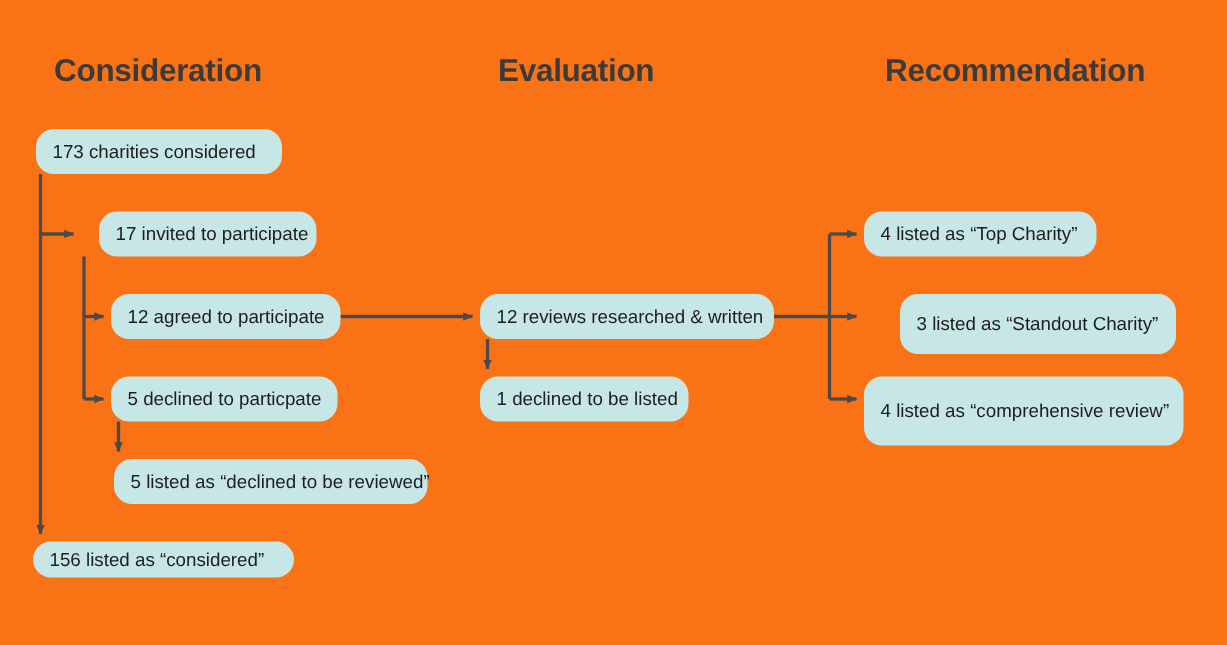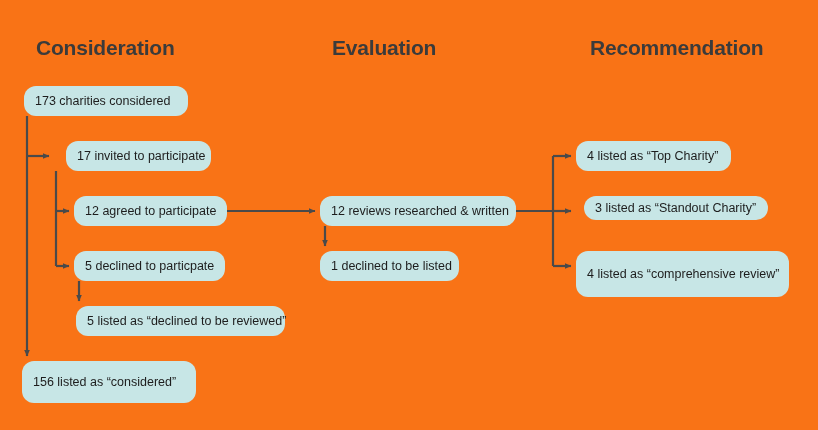--- a/index.html
+++ b/index.html
@@ -93,25 +93,25 @@
   <div class="node-box" style="left:24px; top:86px; width:164px; height:30px;">173 charities considered</div>
 
   <div class="node-box" style="left:54px; top:141px; width:145px; height:30px;margin-left:12px;">17 invited to participate</div>
 
   <div class="node-box" style="left:74px; top:196px; width:153px; height:30px;">12 agreed to participate</div>
 
   <div class="node-box" style="left:74px; top:251px; width:151px; height:30px;">5 declined to particpate</div>
 
   <div class="node-box" style="left:76px; top:306px; width:209px; height:30px;">5 listed as “declined to be reviewed”</div>
 
-  <div class="node-box" style="left:22px; top:361px; width:174px; height:42px;">156 listed as “considered”</div>
+  <div class="node-box" style="left:22px; top:361px; width:174px; height:24px;">156 listed as “considered”</div>
 
   <div class="node-box" style="left:320px; top:196px; width:196px; height:30px;">12 reviews researched &amp; written</div>
 
   <div class="node-box" style="left:320px; top:251px; width:139px; height:30px;">1 declined to be listed</div>
 
   <div class="node-box" style="left:576px; top:141px; width:155px; height:30px;">4 listed as “Top Charity”</div>
 
-  <div class="node-box" style="left:584px; top:196px; width:184px; height:24px;">3 listed as “Standout Charity”</div>
+  <div class="node-box" style="left:600px; top:196px; width:184px; height:40px;">3 listed as “Standout Charity”</div>
 
   <div class="node-box" style="left:576px; top:251px; width:213px; height:46px;">4 listed as “comprehensive review”</div>
 
 </div>
 
 </body></html>

